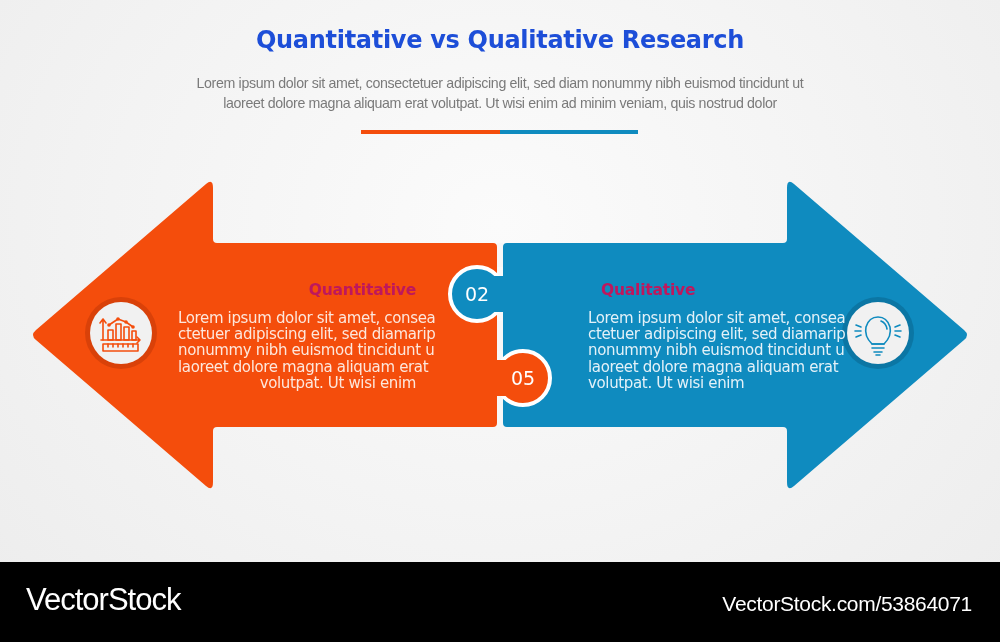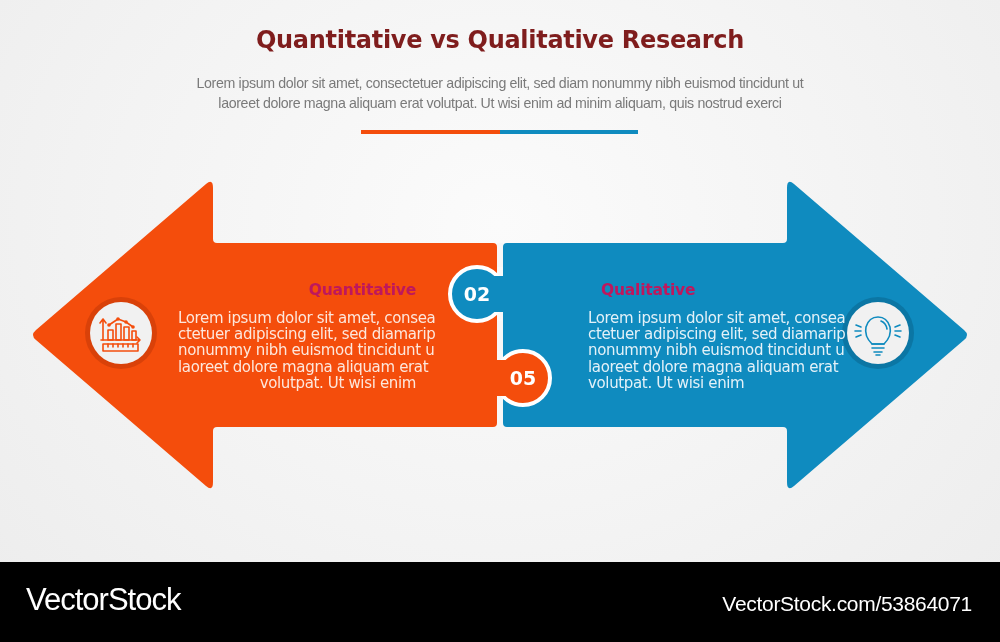--- a/index.html
+++ b/index.html
@@ -4,21 +4,21 @@
 <style>
   html, body { margin: 0; padding: 0; }
   body {
     width: 1000px; height: 642px; overflow: hidden; position: relative;
     background: radial-gradient(ellipse at 50% 35%, #fbfbfb 0%, #f3f3f3 55%, #ececec 100%);
     font-family: "DejaVu Sans", sans-serif;
   }
   .title {
     position: absolute; left: 0; top: 26px; width: 1000px; text-align: center;
     font-family: "DejaVu Sans", sans-serif; font-weight: bold; font-size: 24px;
-    color: #7f1d1d; letter-spacing: -0.3px;
+    color: #1d4ed8; letter-spacing: -0.3px;
   }
   .subtitle {
     position: absolute; left: 60px; top: 73px; width: 880px; text-align: center;
     font-family: Liberation Sans, sans-serif; font-size: 14.2px; line-height: 20px;
     color: #7a7a7a; letter-spacing: -0.35px;
   }
   .divider { position: absolute; top: 130px; height: 4px; }
   .divider.left { left: 361px; width: 139px; }
   .divider.right { left: 500px; width: 138px; }
   svg.shapes { position: absolute; left: 0; top: 0; }
@@ -28,21 +28,21 @@
   .body-text {
     position: absolute; width: 238px; font-size: 15px; line-height: 16.2px; color: #fde7dc;
     letter-spacing: -0.35px; white-space: nowrap;
   }
   .left-block .heading { right: 584px; top: 281px; text-align: right; }
   .left-block .body-text { right: 584px; top: 310px; text-align: right; }
   .right-block .heading { left: 588px; top: 281px; margin-left: 13px; }
   .right-block .body-text { left: 588px; top: 310px; text-align: left; color: #e3f1f8; }
   .badge-num {
     position: absolute; width: 52px; height: 52px; line-height: 52px; text-align: center;
-    font-weight: bold; font-size: 19px; color: #ffffff;
+    font-weight: normal; font-size: 19px; color: #ffffff;
   }
   .badge-02 { left: 451px; top: 268px; }
   .badge-01 { left: 497px; top: 352px; }
   .footer {
     position: absolute; left: 0; top: 562px; width: 1000px; height: 104px; background: #000000;
   }
   .footer-logo {
     position: absolute; left: 26px; top: 20px; font-family: "Liberation Sans", sans-serif;
     font-size: 31px; color: #ffffff; letter-spacing: -1px;
   }
@@ -50,21 +50,21 @@
     position: absolute; right: 28px; top: 30px; font-family: "Liberation Sans", sans-serif;
     font-size: 21px; color: #ffffff; letter-spacing: -0.3px;
   }
 </style>
 </head>
 <body>
 
 <div class="title">Quantitative vs Qualitative Research</div>
 <div class="subtitle">
   <div>Lorem ipsum dolor sit amet, consectetuer adipiscing elit, sed diam nonummy nibh euismod tincidunt ut</div>
-  <div>laoreet dolore magna aliquam erat volutpat. Ut wisi enim ad minim aliquam, quis nostrud exerci</div>
+  <div>laoreet dolore magna aliquam erat volutpat. Ut wisi enim ad minim veniam, quis nostrud dolor</div>
 </div>
 <div class="divider left" style="background:#f44d0c"></div>
 <div class="divider right" style="background:#0f8bbf"></div>
 
 <svg class="shapes" width="1000" height="562" viewBox="0 0 1000 562">
   <defs>
     <filter id="soft" x="-10%" y="-10%" width="120%" height="120%">
       <feDropShadow dx="0" dy="0" stdDeviation="1.2" flood-color="#000" flood-opacity="0.12"></feDropShadow>
     </filter>
   </defs>

